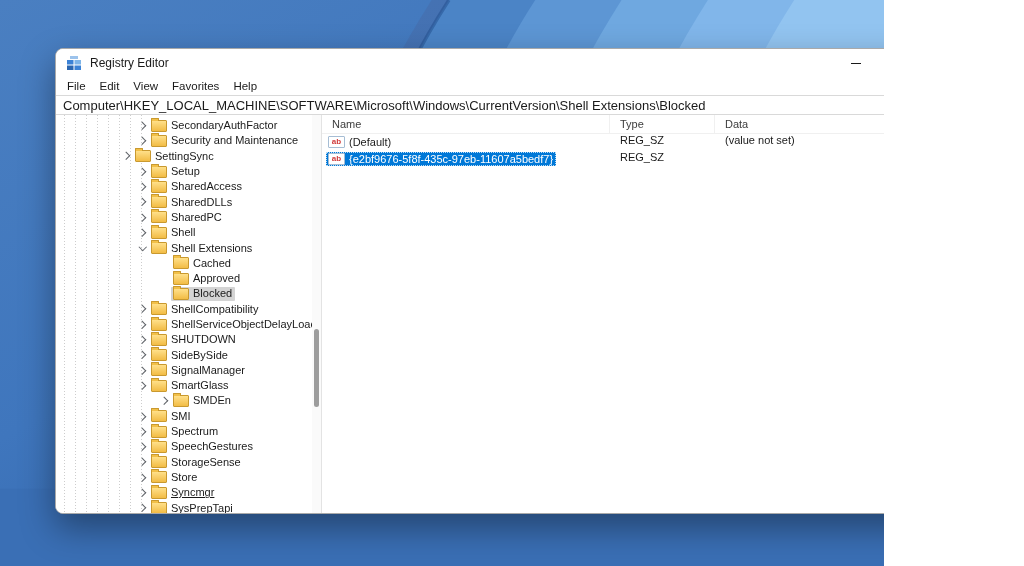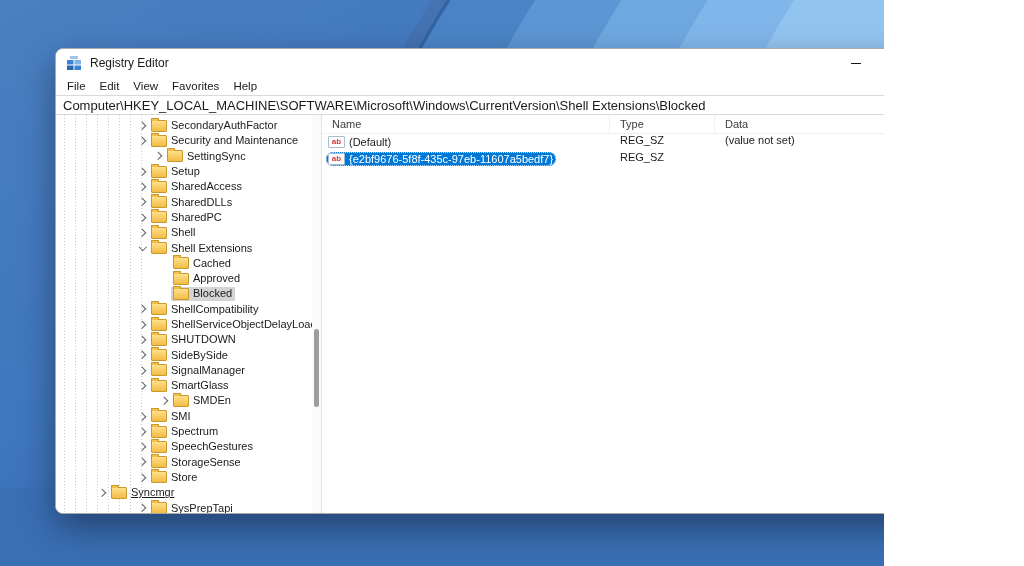--- a/index.html
+++ b/index.html
@@ -68,21 +68,21 @@
            display:flex;align-items:center;}
   .col0{width:288px;flex:none;}
   .col1{width:105px;flex:none;}
   .col2{flex:1 1 auto;}
   .list-body{flex:1 1 auto;}
   .list-row{height:16.5px;display:flex;font-size:11px;color:#1a1a1a;}
   .cell{box-sizing:border-box;white-space:nowrap;overflow:hidden;}
   .cell.col0{padding-left:4px;}
   .cell.col1,.cell.col2{padding-left:10px;}
   .vchip{display:inline-flex;align-items:center;padding:1px 3px 1px 2px;border-radius:1px;}
-  .vchip.vsel{background:#0078d7;color:#fff;outline:1px dotted #bcdcf5;outline-offset:-1px;border-radius:7px;}
+  .vchip.vsel{background:#0078d7;color:#fff;outline:1px dotted #bcdcf5;outline-offset:-1px;}
   .regsz{width:15px;height:10px;flex:none;margin-right:4px;background:#fff;
          border:1px solid #a6bdd4;display:inline-flex;align-items:center;justify-content:center;
          color:#d03b3b;font-size:8px;font-weight:bold;line-height:1;border-radius:1px;}
   .regsz::after{content:"ab";}
   .vlabel{line-height:12px;}
 </style>
 </head>
 <body>
 
 <div id="stage">
@@ -160,21 +160,21 @@
                 <span class="tlabel">SecondaryAuthFactor</span>
               </span>
             </div>
             <div class="tree-row" style="padding-left: 80px;">
               <span class="chev right"></span>
               <span class="chip">
                 <span class="folder"></span>
                 <span class="tlabel">Security and Maintenance</span>
               </span>
             </div>
-            <div class="tree-row" style="padding-left: 96px;">
+            <div class="tree-row" style="padding-left: 64px;">
               <span class="chev right"></span>
               <span class="chip">
                 <span class="folder"></span>
                 <span class="tlabel">SettingSync</span>
               </span>
             </div>
             <div class="tree-row" style="padding-left: 80px;">
               <span class="chev right"></span>
               <span class="chip">
                 <span class="folder"></span>
@@ -314,21 +314,21 @@
                 <span class="tlabel">StorageSense</span>
               </span>
             </div>
             <div class="tree-row" style="padding-left: 80px;">
               <span class="chev right"></span>
               <span class="chip">
                 <span class="folder"></span>
                 <span class="tlabel">Store</span>
               </span>
             </div>
-            <div class="tree-row" style="padding-left: 40px; text-decoration: underline;">
+            <div class="tree-row" style="padding-left: 80px; text-decoration: underline;">
               <span class="chev right"></span>
               <span class="chip">
                 <span class="folder"></span>
                 <span class="tlabel">Syncmgr</span>
               </span>
             </div>
             <div class="tree-row" style="padding-left: 80px;">
               <span class="chev right"></span>
               <span class="chip">
                 <span class="folder"></span>

